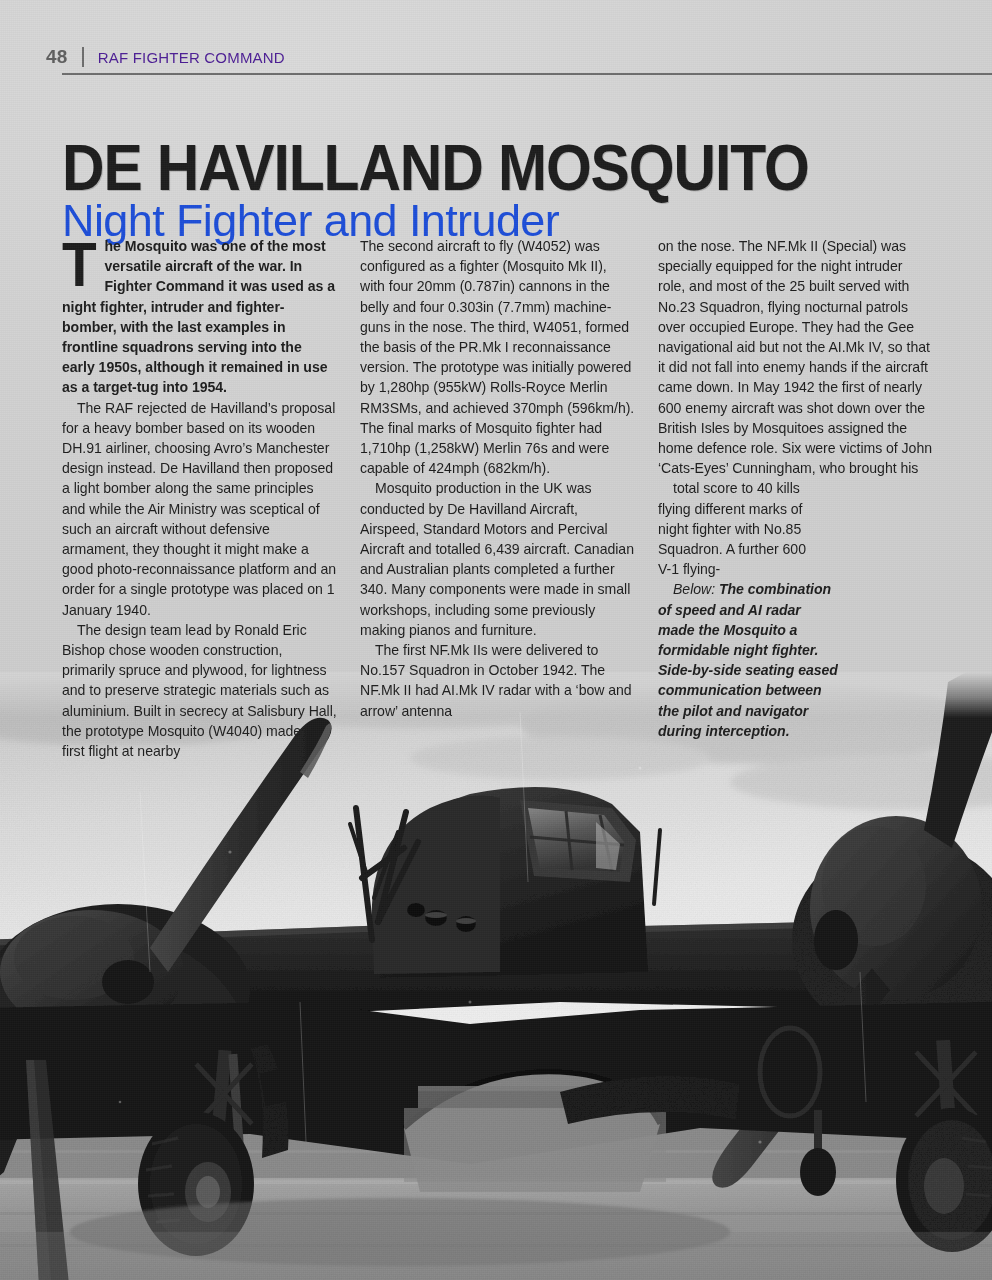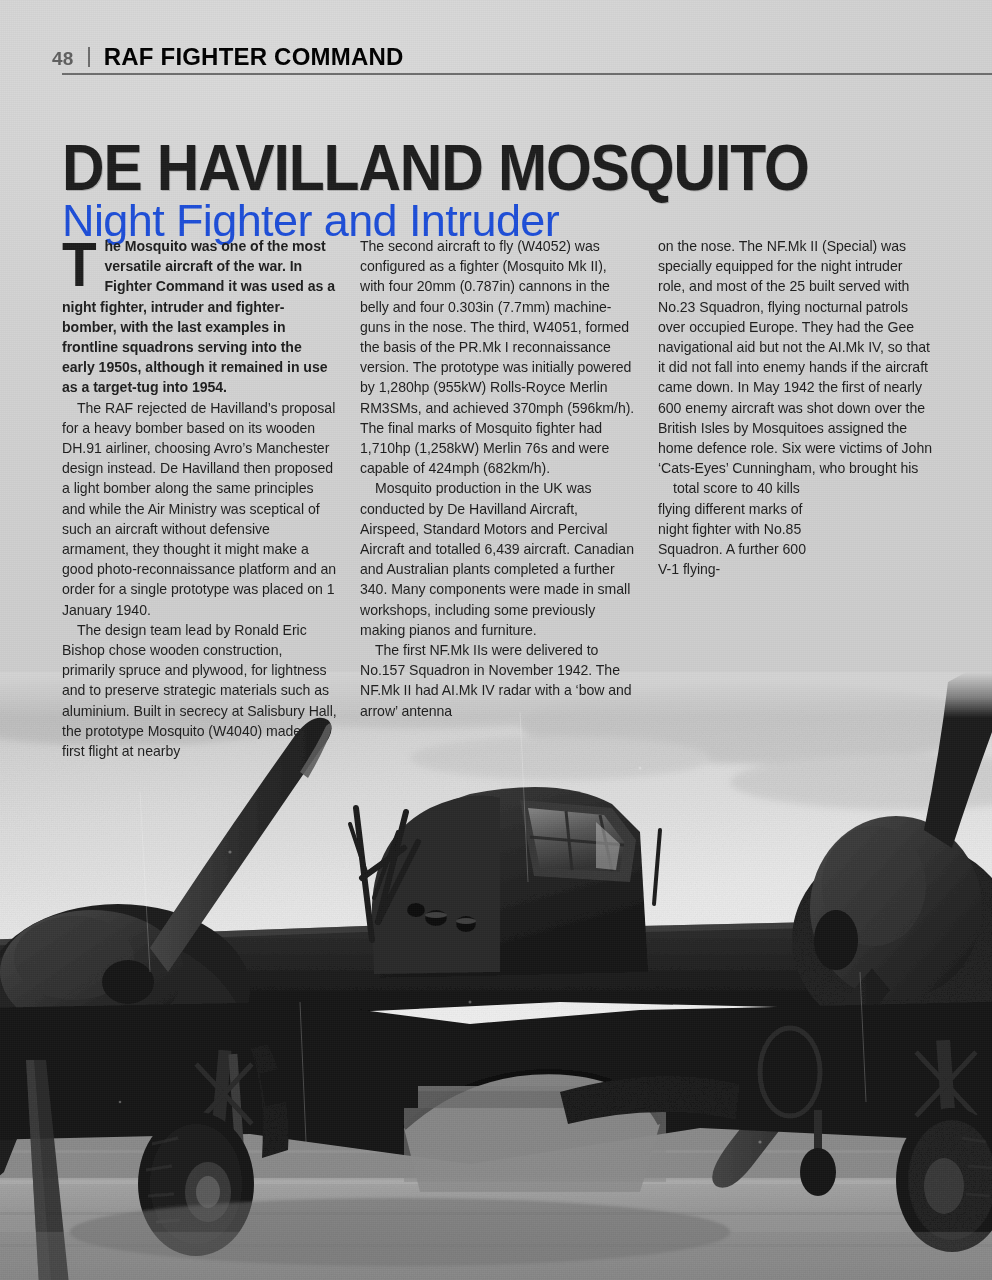--- a/index.html
+++ b/index.html
@@ -34,21 +34,21 @@
     left: 0; top: 0; right: 0;
     height: 700px;
     background:
       radial-gradient(120% 90% at 30% 10%, #dadada 0%, #d2d2d2 45%, #cdcdcd 100%);
     z-index: 0;
   }
 
   
   .running-head {
     position: absolute;
-    left: 52px; top: 44px;
+    left: 46px; top: 44px;
     width: 930px;
     height: 30px;
     z-index: 5;
   }
   .rh-row {
     display: flex;
     align-items: baseline;
     gap: 0;
     height: 26px;
   }
@@ -60,23 +60,23 @@
     line-height: 26px;
   }
   .rh-divider {
     width: 2px;
     height: 20px;
     background: #6e6e6e;
     margin: 0 14px 0 14px;
     align-self: center;
   }
   .rh-title {
-    font-size: 24px;
-    font-weight: 700;
-    color: #000000;
+    font-size: 15px;
+    font-weight: 400;
+    color: #4c1d95;
     letter-spacing: .2px;
     line-height: 26px;
   }
   .rh-rule {
     position: absolute;
     left: 62px;
     top: 73px;
     width: 930px;
     height: 2px;
     background: #6e6e6e;
@@ -214,26 +214,27 @@
 
     <div class="col col-1">
       <p class="intro"><span class="dropcap">T</span><span>he Mosquito was one of the most versatile aircraft of the war. In Fighter Command it was used as a night fighter, intruder and fighter-bomber, with the last examples in frontline squadrons serving into the early 1950s, although it remained in use as a target-tug into 1954.</span></p>
       <p>The RAF rejected de Havilland’s proposal for a heavy bomber based on its wooden DH.91 airliner, choosing Avro’s Manchester design instead. De Havilland then proposed a light bomber along the same principles and while the Air Ministry was sceptical of such an aircraft without defensive armament, they thought it might make a good photo-reconnaissance platform and an order for a single prototype was placed on 1 January 1940.</p>
       <p>The design team lead by Ronald Eric Bishop chose wooden construction, primarily spruce and plywood, for lightness and to preserve strategic materials such as aluminium. Built in secrecy at Salisbury Hall, the prototype Mosquito (W4040) made its first flight at nearby</p>
     </div>
 
     <div class="col col-2">
       <p>The second aircraft to fly (W4052) was configured as a fighter (Mosquito Mk II), with four 20mm (0.787in) cannons in the belly and four 0.303in (7.7mm) machine-guns in the nose. The third, W4051, formed the basis of the PR.Mk I reconnaissance version. The prototype was initially powered by 1,280hp (955kW) Rolls-Royce Merlin RM3SMs, and achieved 370mph (596km/h). The final marks of Mosquito fighter had 1,710hp (1,258kW) Merlin 76s and were capable of 424mph (682km/h).</p>
       <p>Mosquito production in the UK was conducted by De Havilland Aircraft, Airspeed, Standard Motors and Percival Aircraft and totalled 6,439 aircraft. Canadian and Australian plants completed a further 340. Many components were made in small workshops, including some previously making pianos and furniture.</p>
-      <p>The first NF.Mk IIs were delivered to No.157 Squadron in November 1942. The NF.Mk II had AI.Mk IV radar with a ‘bow and arrow’ antenna</p>
+      <p>The first NF.Mk IIs were delivered to No.157 Squadron in October 1942. The NF.Mk II had AI.Mk IV radar with a ‘bow and arrow’ antenna</p>
     </div>
 
     <div class="col col-3">
       <p>on the nose. The NF.Mk II (Special) was specially equipped for the night intruder role, and most of the 25 built served with No.23 Squadron, flying nocturnal patrols over occupied Europe. They had the Gee navigational aid but not the AI.Mk IV, so that it did not fall into enemy hands if the aircraft came down. In May 1942 the first of nearly 600 enemy aircraft was shot down over the British Isles by Mosquitoes assigned the home defence role. Six were victims of John ‘Cats-Eyes’ Cunningham, who brought his</p>
       <p class="narrow">total score to 40 kills flying different marks of night fighter with No.85 Squadron. A further 600 V-1 flying-</p>
+      <p class="caption"><span class="lead">Below:</span><span> The combination of speed and AI radar made the Mosquito a formidable night fighter. Side-by-side seating eased communication between the pilot and navigator during interception.</span></p>
     </div>
 
   </div>
 
   <div class="photo">
     <svg viewBox="0 0 992 608" preserveAspectRatio="xMidYMid slice" role="img">
       <defs>
         <linearGradient id="skyG" x1="0" y1="0" x2="0.25" y2="1">
           <stop offset="0%" stop-color="#c9c9c9"></stop>
           <stop offset="35%" stop-color="#dcdcdc"></stop>

